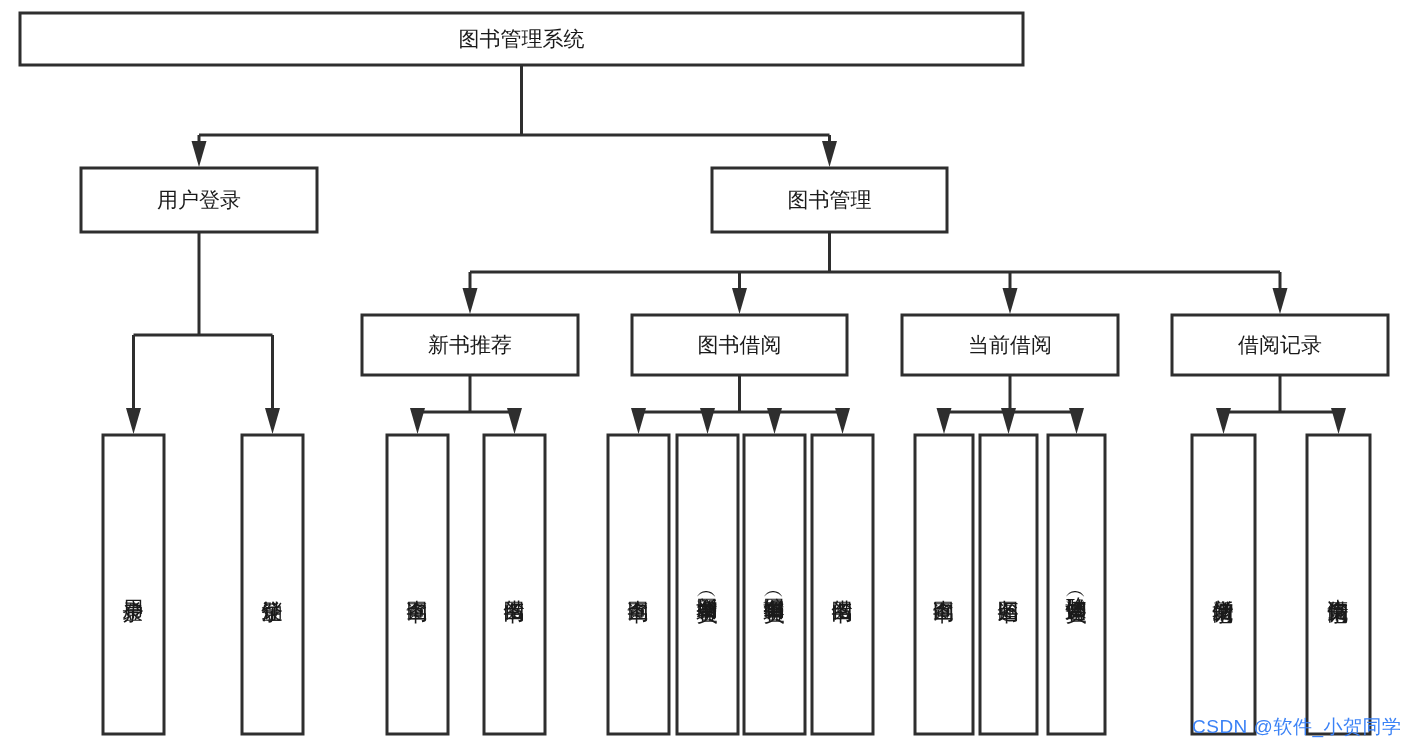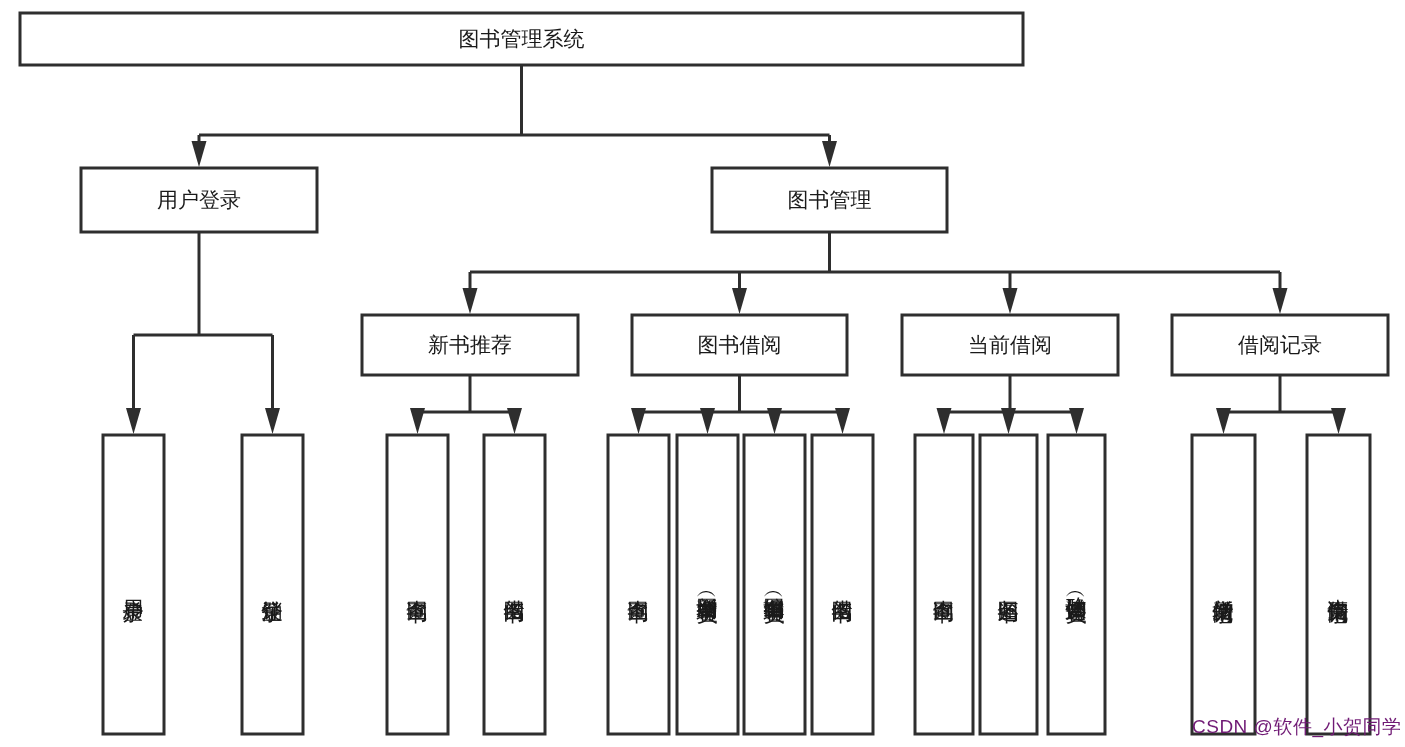--- a/index.html
+++ b/index.html
@@ -60,21 +60,21 @@
     display: flex;
     align-items: center;
     justify-content: center;
     white-space: nowrap;
     pointer-events: none;
   }
   .watermark {
     position: absolute;
     font-family: "Liberation Sans", "DejaVu Sans", sans-serif;
     font-size: 19px;
-    color: #701a75;
+    color: #3b82f6;
     white-space: nowrap;
     letter-spacing: 0.5px;
   }
 </style>
 </head>
 <body>
 
 <div id="diagram-root">
 
   <svg class="flow" viewBox="0 0 1405 747">

